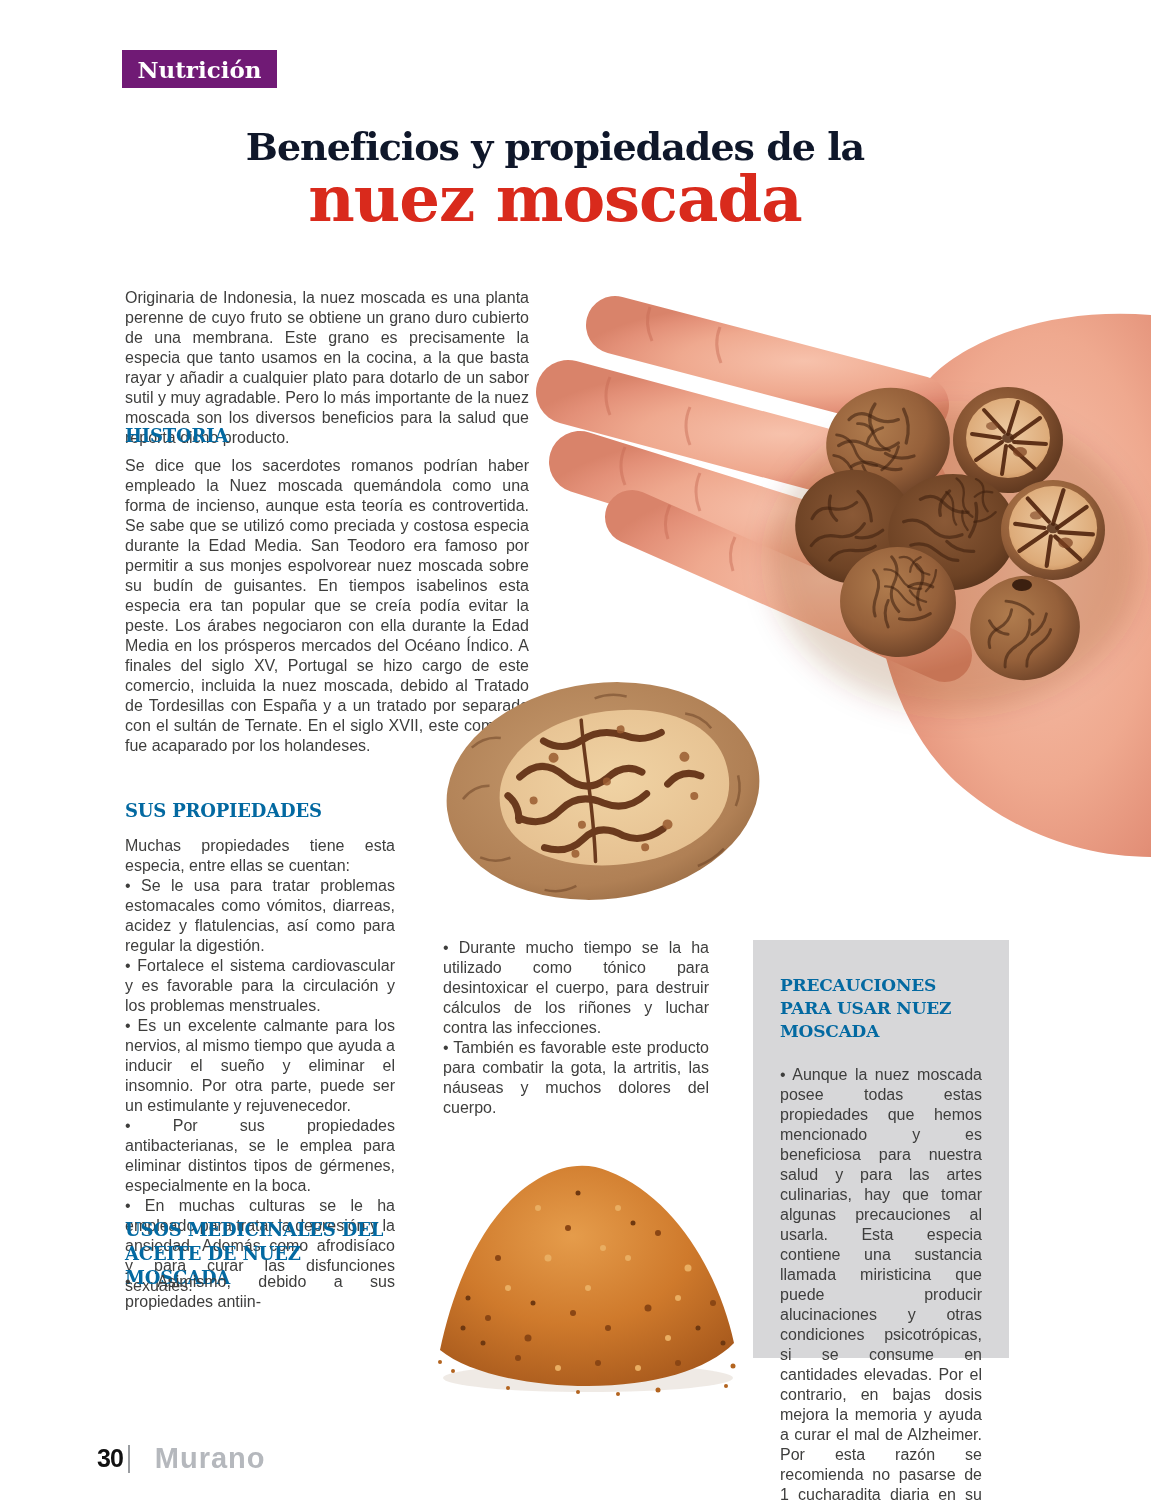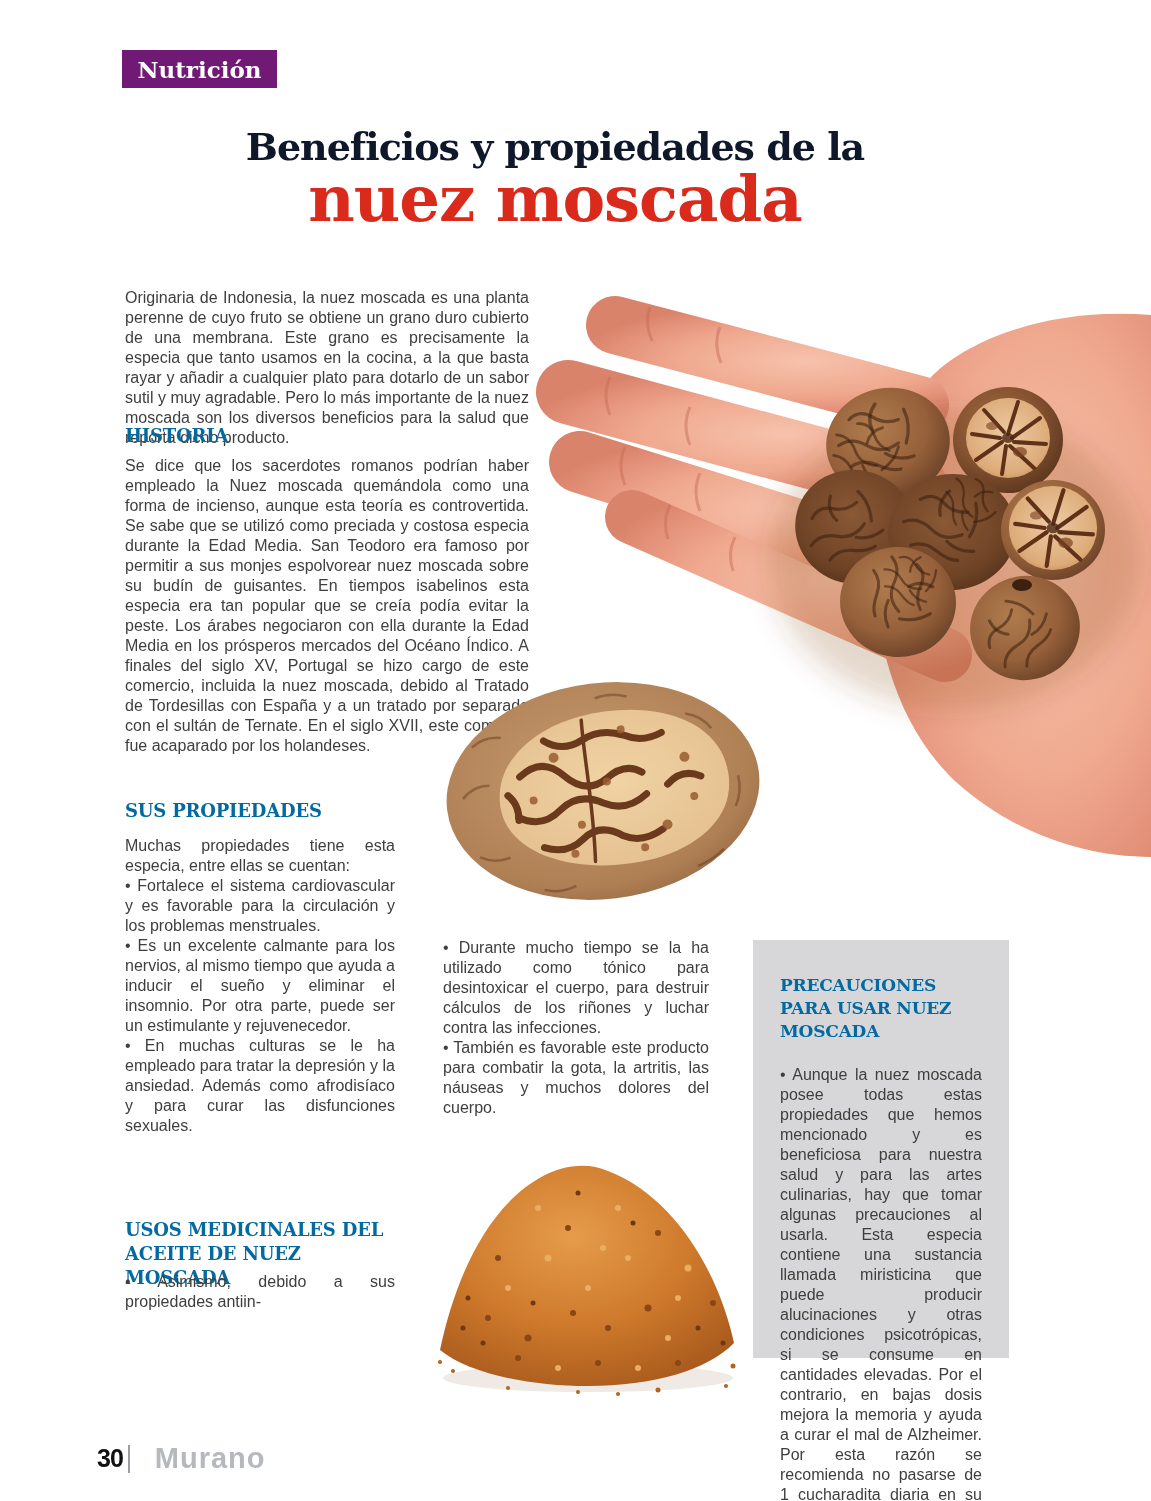--- a/index.html
+++ b/index.html
@@ -228,22 +228,24 @@
           <circle cx="130" cy="178" r="4"></circle>
             <circle cx="200" cy="180" r="4"></circle>
         </g>
       </g>
     </svg>
   </div>
 
   <h2 class="h2 props-h">SUS PROPIEDADES</h2>
   <div class="props-body">
     <p class="btxt">Muchas propiedades tiene esta especia, entre ellas se cuentan:</p>
+    <p class="btxt">• Se le usa para tratar problemas estomacales como vómitos, diarreas, acidez y flatulencias, así como para regular la digestión.</p>
     <p class="btxt">• Fortalece el sistema cardiovascular y es favorable para la circulación y los problemas menstruales.</p>
     <p class="btxt">• Es un excelente calmante para los nervios, al mismo tiempo que ayuda a inducir el sueño y eliminar el insomnio. Por otra parte, puede ser un estimulante y rejuvenecedor.</p>
+    <p class="btxt">• Por sus propiedades antibacterianas, se le emplea para eliminar distintos tipos de gérmenes, especialmente en la boca.</p>
     <p class="btxt">• En muchas culturas se le ha empleado para tratar la depresión y la ansiedad. Además como afrodisíaco y para curar las disfunciones sexuales.</p>
   </div>
 
   <h2 class="h2 usos-h">USOS MEDICINALES DEL ACEITE DE NUEZ MOSCADA</h2>
   <div class="usos-body">
     <p class="btxt">• Asimismo, debido a sus propiedades antiin-</p>
   </div>
 
   <div class="midcol">
     <p class="btxt">• Durante mucho tiempo se la ha utilizado como tónico para desintoxicar el cuerpo, para destruir cálculos de los riñones y luchar contra las infecciones.</p>

